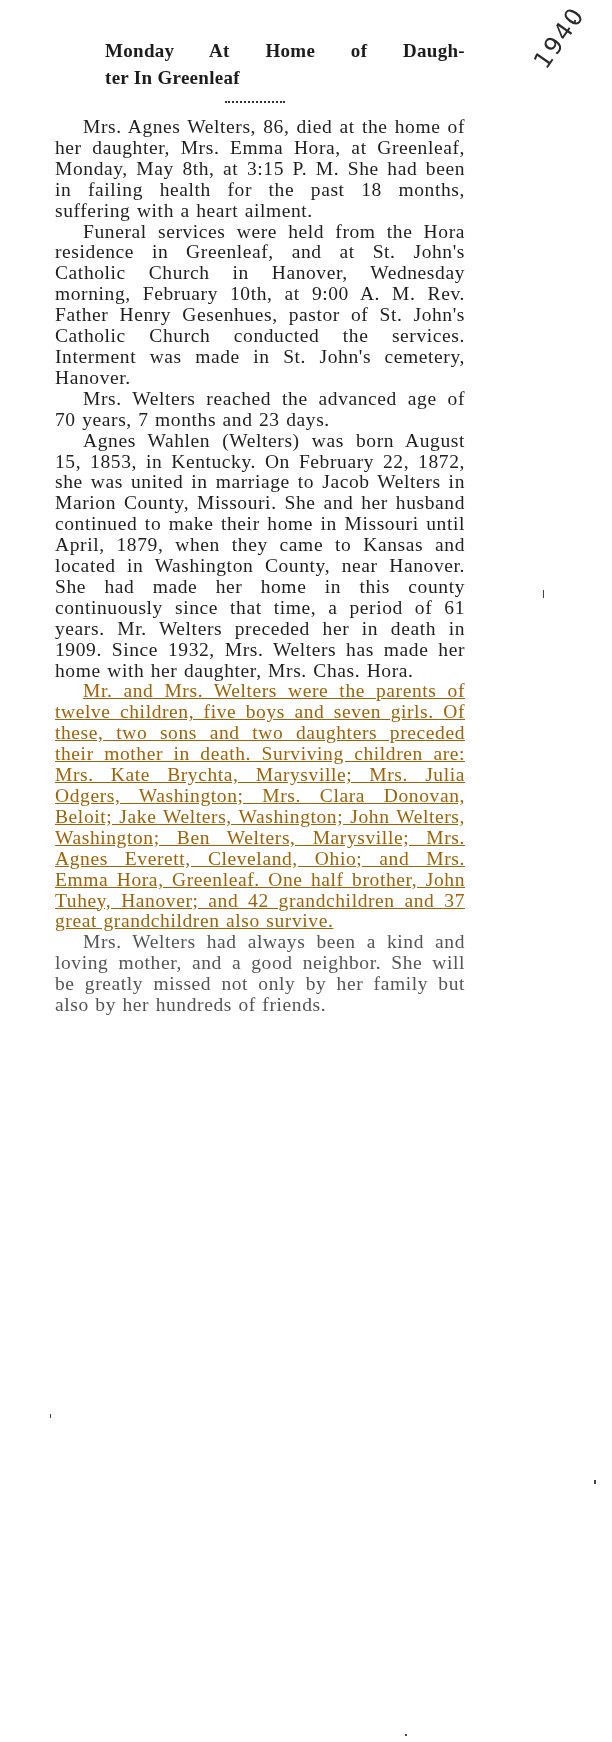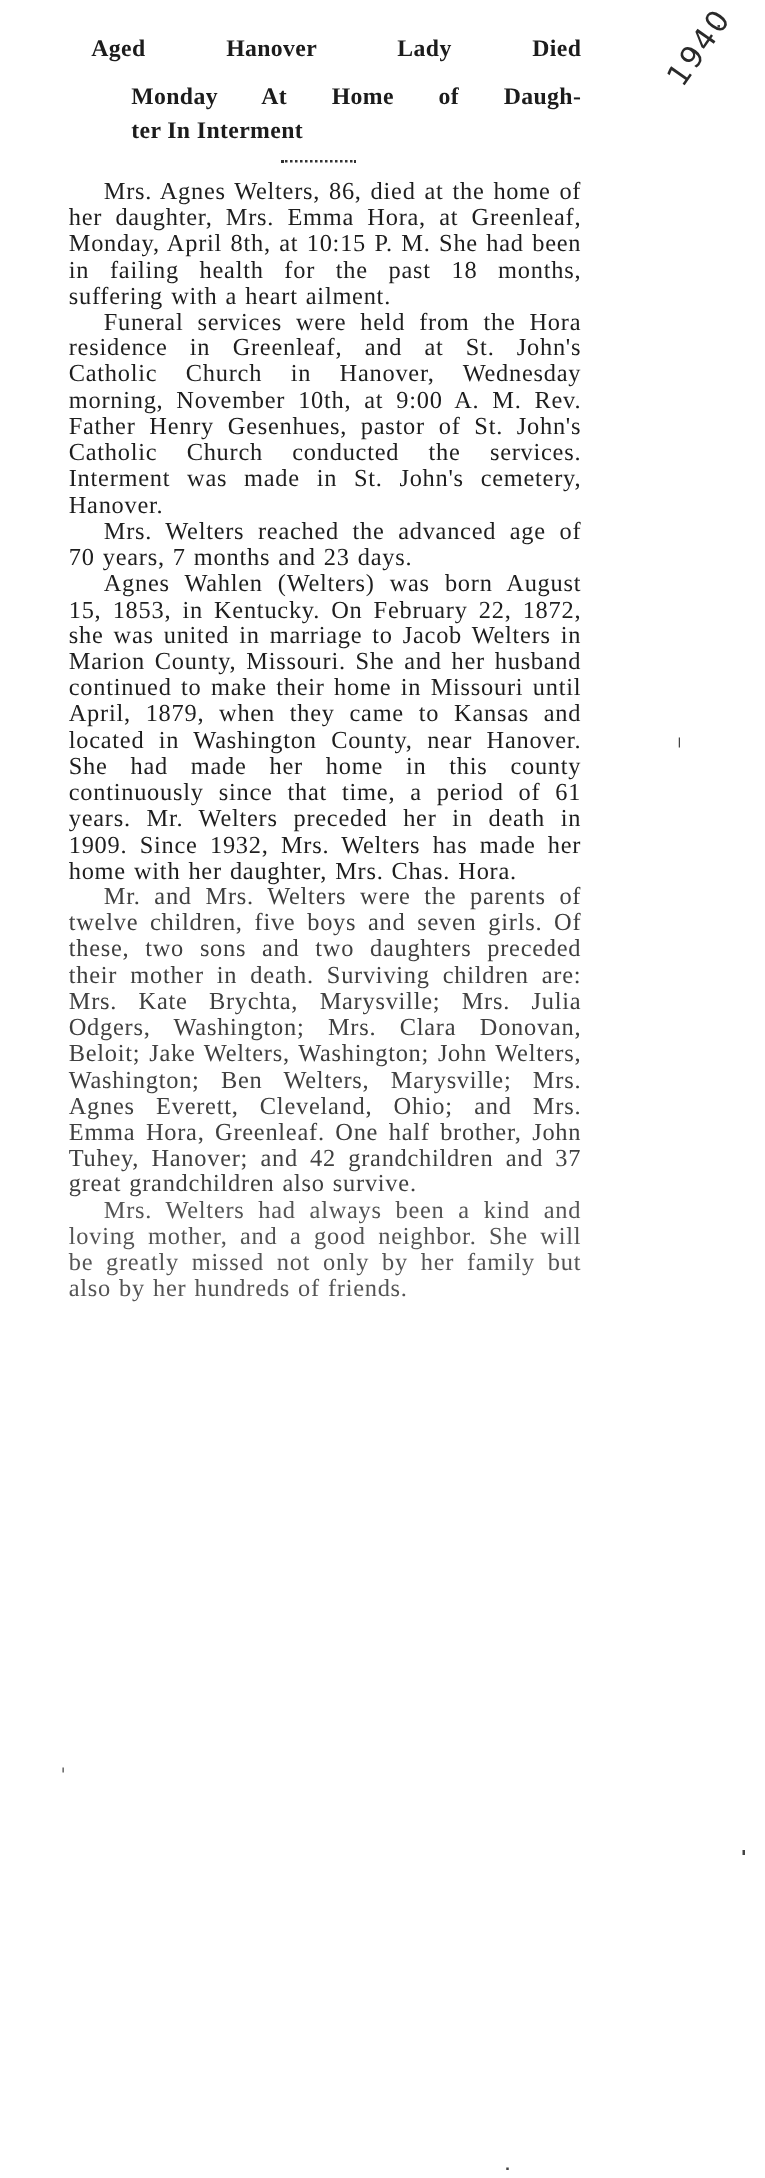--- a/index.html
+++ b/index.html
@@ -55,21 +55,22 @@
       font-size: 19.5px;
       line-height: 20.9px;
       margin: 0;
       text-align: justify;
       text-indent: 28px;
       color: #1e1e1e;
       letter-spacing: 0.6px;
       word-spacing: 1px;
     }
     .para.faded {
-      color: #404040;
+      color: #a16207;
+      text-decoration: underline;
     }
     .para.very-faded {
       color: #555;
     }
     .annotation {
       position: absolute;
       left: 528px;
       top: 58px;
       font-family: "DejaVu Sans", sans-serif;
       font-size: 24px;
@@ -85,29 +86,28 @@
       background: #444;
     }
   </style>
 </head>
 <body>
 
 <div class="annotation">1940</div>
 
 <div class="clipping">
   <h1 class="headline">
-    <span class="hl-line">Aged Hanover Lady Died</span>
     <span class="hl-line indent">Monday At Home of Daugh-</span>
-    <span class="hl-line last">ter In Interment</span>
+    <span class="hl-line last">ter In Greenleaf</span>
   </h1>
 
   <div class="separator"></div>
 
-  <p class="para">Mrs. Agnes Welters, 86, died at the home of her daughter, Mrs. Emma Hora, at Greenleaf, Monday, April 8th, at 10:15 P. M. She had been in failing health for the past 18 months, suffering with a heart ailment.</p>
-  <p class="para">Funeral services were held from the Hora residence in Greenleaf, and at St. John's Catholic Church in Hanover, Wednesday morning, November 10th, at 9:00 A. M. Rev. Father Henry Gesenhues, pastor of St. John's Catholic Church conducted the services. Interment was made in St. John's cemetery, Hanover.</p>
+  <p class="para">Mrs. Agnes Welters, 86, died at the home of her daughter, Mrs. Emma Hora, at Greenleaf, Monday, May 8th, at 3:15 P. M. She had been in failing health for the past 18 months, suffering with a heart ailment.</p>
+  <p class="para">Funeral services were held from the Hora residence in Greenleaf, and at St. John's Catholic Church in Hanover, Wednesday morning, February 10th, at 9:00 A. M. Rev. Father Henry Gesenhues, pastor of St. John's Catholic Church conducted the services. Interment was made in St. John's cemetery, Hanover.</p>
   <p class="para">Mrs. Welters reached the advanced age of 70 years, 7 months and 23 days.</p>
   <p class="para">Agnes Wahlen (Welters) was born August 15, 1853, in Kentucky. On February 22, 1872, she was united in marriage to Jacob Welters in Marion County, Missouri. She and her husband continued to make their home in Missouri until April, 1879, when they came to Kansas and located in Washington County, near Hanover. She had made her home in this county continuously since that time, a period of 61 years. Mr. Welters preceded her in death in 1909. Since 1932, Mrs. Welters has made her home with her daughter, Mrs. Chas. Hora.</p>
   <p class="para faded">Mr. and Mrs. Welters were the parents of twelve children, five boys and seven girls. Of these, two sons and two daughters preceded their mother in death. Surviving children are: Mrs. Kate Brychta, Marysville; Mrs. Julia Odgers, Washington; Mrs. Clara Donovan, Beloit; Jake Welters, Washington; John Welters, Washington; Ben Welters, Marysville; Mrs. Agnes Everett, Cleveland, Ohio; and Mrs. Emma Hora, Greenleaf. One half brother, John Tuhey, Hanover; and 42 grandchildren and 37 great grandchildren also survive.</p>
   <p class="para very-faded">Mrs. Welters had always been a kind and loving mother, and a good neighbor. She will be greatly missed not only by her family but also by her hundreds of friends.</p>
 </div>
 
 <div class="speck" style="left:574px; top:20px;"></div>
 <div class="speck" style="left:543px; top:590px; height:8px; width:1px;"></div>
 <div class="speck" style="left:50px; top:1414px; height:4px; width:1px;"></div>
 <div class="speck" style="left:594px; top:1480px; height:4px;"></div>

